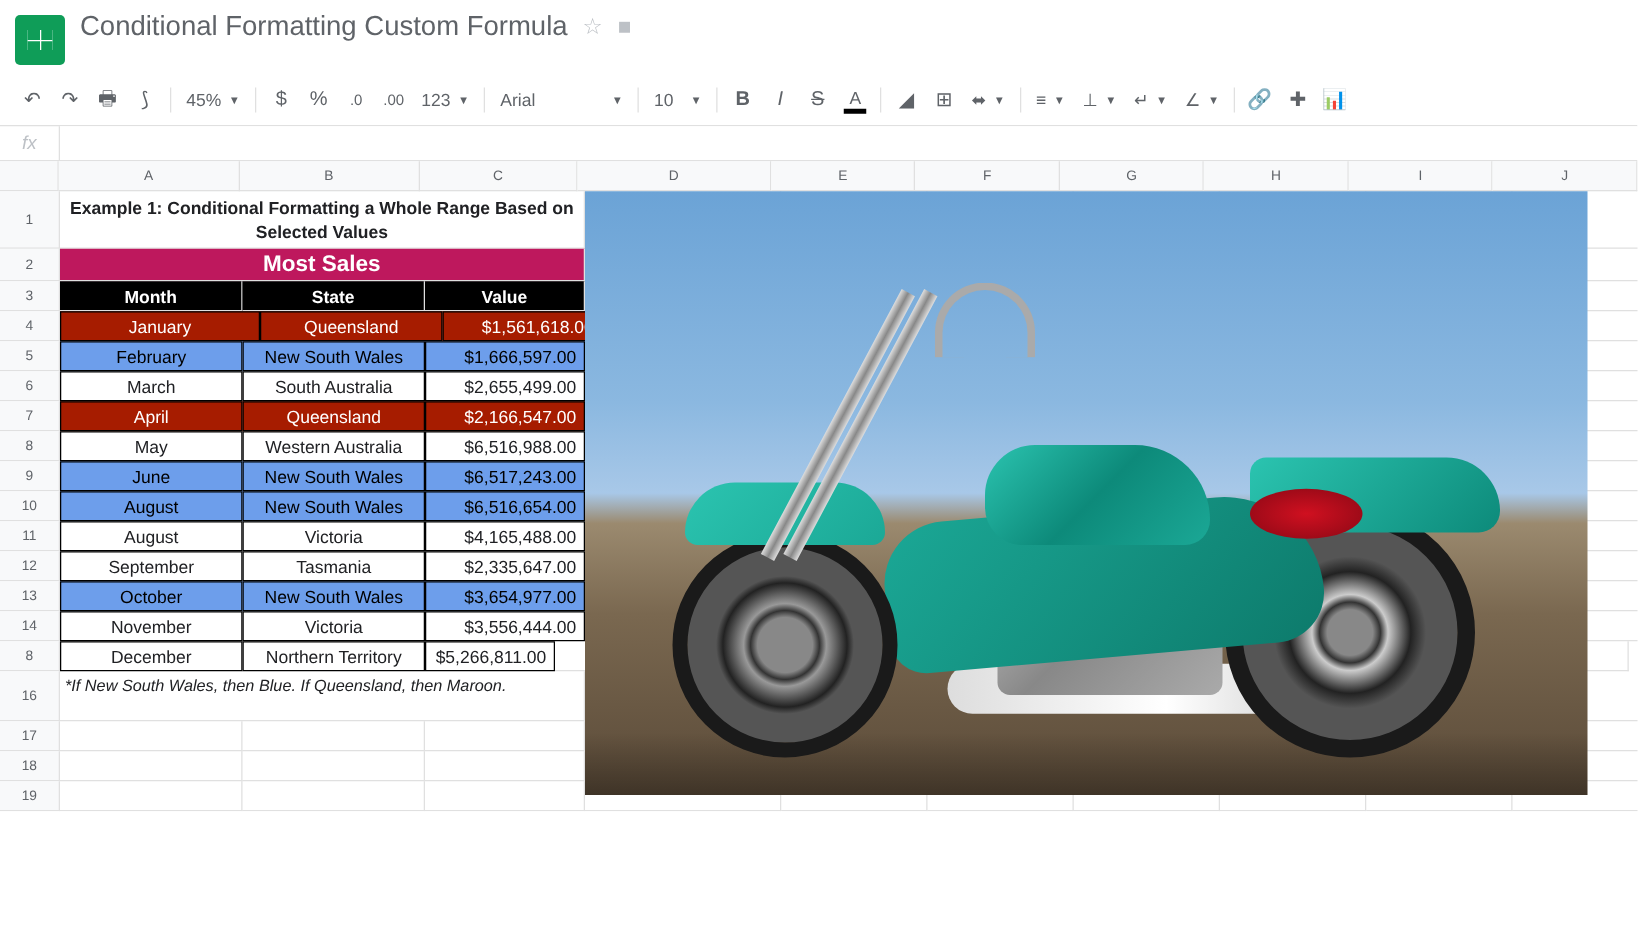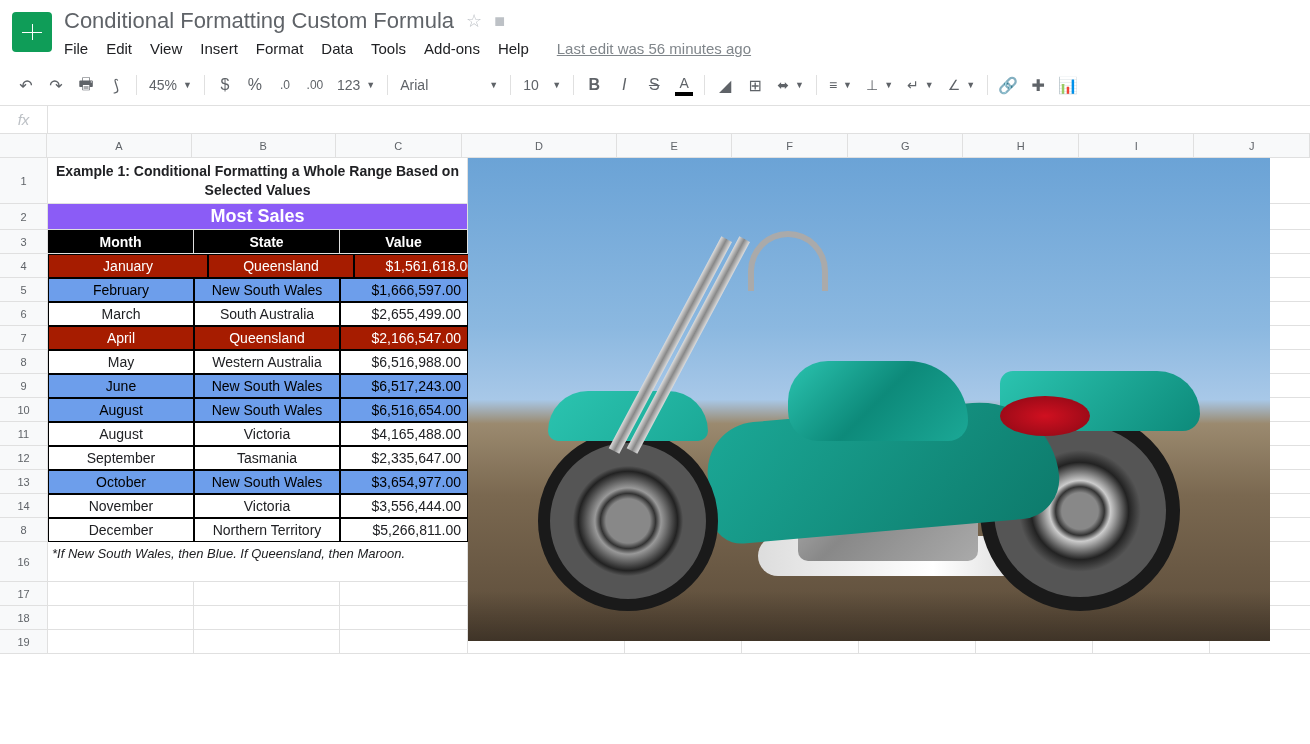--- a/index.html
+++ b/index.html
@@ -34,21 +34,21 @@
 .formula-input { flex: 1; padding: 0 8px; height: 100%; border: none; outline: none; }
 .corner { width: 48px; height: 24px; background: #f8f9fa; border-right: 1px solid #e0e0e0; border-bottom: 1px solid #e0e0e0; }
 .col-header { background: #f8f9fa; border-right: 1px solid #e0e0e0; border-bottom: 1px solid #e0e0e0; height: 24px; display: flex; align-items: center; justify-content: center; font-size: 11px; color: #5f6368; }
 .row-headers { display: flex; flex-direction: column; }
 .row-header { width: 48px; background: #f8f9fa; border-right: 1px solid #e0e0e0; border-bottom: 1px solid #e0e0e0; display: flex; align-items: center; justify-content: center; font-size: 11px; color: #5f6368; }
 .cells { position: relative; }
 .cell-row { display: flex; }
 .cell { border-right: 1px solid #e0e0e0; border-bottom: 1px solid #e0e0e0; display: flex; align-items: center; padding: 0 4px; font-size: 14px; overflow: hidden; white-space: nowrap; }
 
 .title-cell { font-weight: bold; justify-content: center; text-align: center; white-space: normal; line-height: 1.3; }
-.most-sales { background: #8b5cf6; color: #fff; font-weight: bold; font-size: 18px; justify-content: center; }
+.most-sales { background: #be185d; color: #fff; font-weight: bold; font-size: 18px; justify-content: center; }
 .header-cell { background: #000; color: #fff; font-weight: bold; justify-content: center; }
 .data-cell { justify-content: center; border: 1px solid #000; }
 .value-cell { justify-content: flex-end; border: 1px solid #000; padding-right: 6px; }
 .maroon { background: #a61c00; color: #fff; }
 .blue { background: #6d9eeb; color: #000; }
 .note { font-style: italic; font-size: 13px; white-space: normal; align-items: flex-start; padding-top: 4px; text-align: center; }
 
 .image-area { position: absolute; top: 0; left: 0; height: 483px; background: linear-gradient(to bottom, #6ba3d6 0%, #8bb8e0 35%, #a8c8e8 50%, #9b8a6f 55%, #7a6850 70%, #5a4a38 100%); overflow: hidden; }
 .motorcycle { position: absolute; bottom: 10px; left: 40px; right: 40px; height: 380px; }
 .bike-body { position: absolute; bottom: 100px; left: 200px; width: 350px; height: 120px; background: linear-gradient(135deg, #1ba896, #0d7a6b); border-radius: 50px 80px 40px 30px; transform: rotate(-5deg); }
@@ -76,32 +76,20 @@
         <div></div>
         <div></div>
         <div></div>
       </div>
   </div>
   <div class="title-area">
     <div class="title-row">
       <span class="doc-title">Conditional Formatting Custom Formula</span>
       <span class="star-icon">☆</span>
       <span class="folder-icon">■</span>
-    </div>
-    <div class="menu-bar">
-      <span class="menu-item">File</span>
-      <span class="menu-item">Edit</span>
-      <span class="menu-item">View</span>
-      <span class="menu-item">Insert</span>
-      <span class="menu-item">Format</span>
-      <span class="menu-item">Data</span>
-      <span class="menu-item">Tools</span>
-      <span class="menu-item">Add-ons</span>
-      <span class="menu-item">Help</span>
-      <span class="last-edit">Last edit was 56 minutes ago</span>
     </div>
   </div>
 </div>
 
 <div class="toolbar">
   <div class="tb-btn">↶</div>
   <div class="tb-btn">↷</div>
   <div class="tb-btn">🖶</div>
   <div class="tb-btn">⟆</div>
   <div class="tb-sep"></div>
@@ -353,21 +341,21 @@
           <div class="cell" style="width:117px;height:24px"></div>
           <div class="cell" style="width:117px;height:24px"></div>
           <div class="cell" style="width:117px;height:24px"></div>
           <div class="cell" style="width:117px;height:24px"></div>
           <div class="cell" style="width:117px;height:24px"></div>
           <div class="cell" style="width:117px;height:24px"></div>
         </div>
         <div class="cell-row">
           <div class="cell data-cell " style="width:146px;height:24px">December</div>
           <div class="cell data-cell " style="width:146px;height:24px">Northern Territory</div>
-          <div class="cell value-cell " style="width:128px;height:24px">$5,266,811.00</div>
+          <div class="cell value-cell " style="width:104px;height:24px">$5,266,811.00</div>
           <div class="cell" style="width:157px;height:24px"></div>
           <div class="cell" style="width:117px;height:24px"></div>
           <div class="cell" style="width:117px;height:24px"></div>
           <div class="cell" style="width:117px;height:24px"></div>
           <div class="cell" style="width:117px;height:24px"></div>
           <div class="cell" style="width:117px;height:24px"></div>
           <div class="cell" style="width:117px;height:24px"></div>
         </div>
         <div class="cell-row">
           <div class="cell note" style="width:420px;height:40px">*If New South Wales, then Blue. If Queensland, then Maroon.</div>

